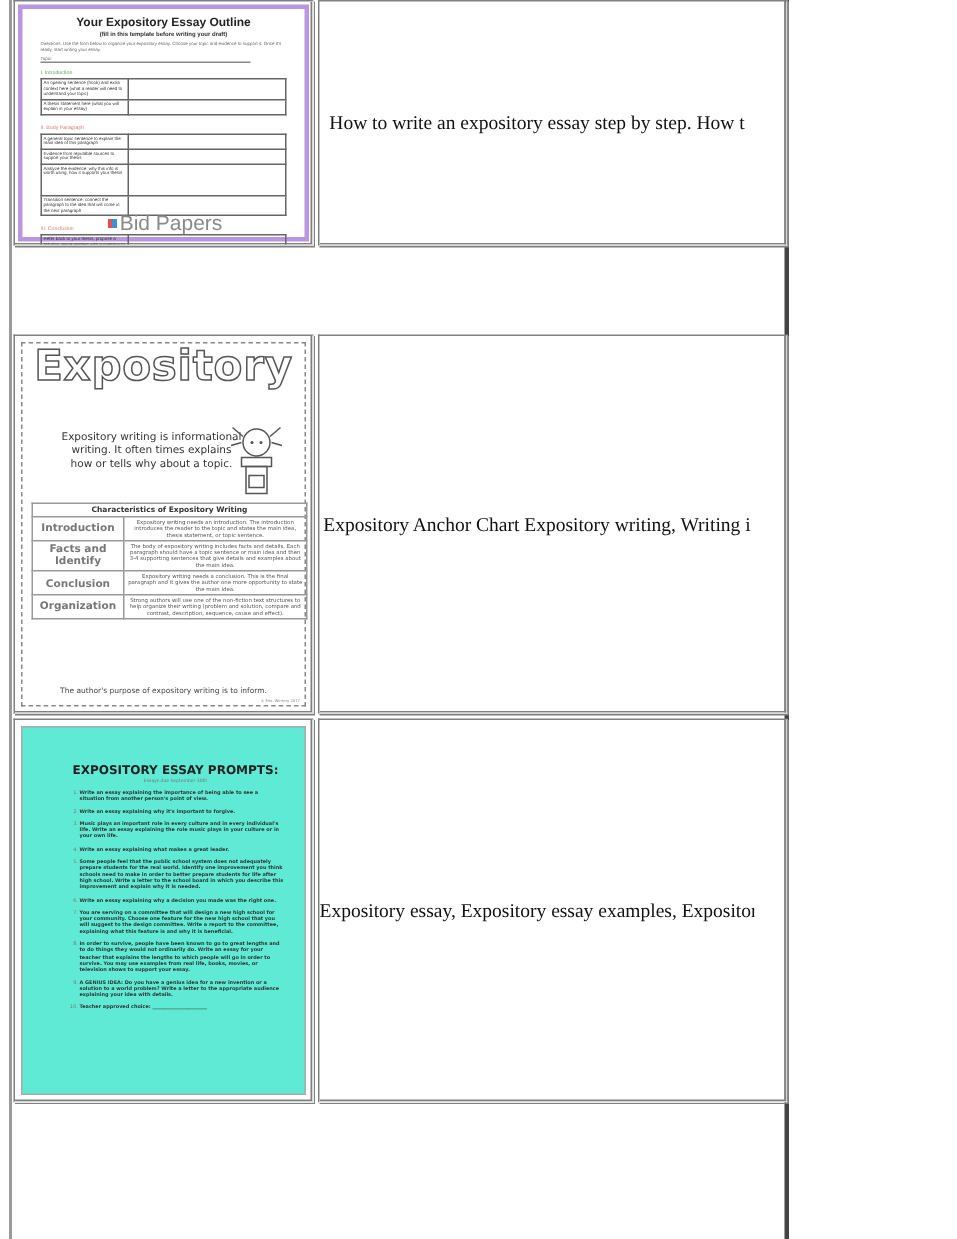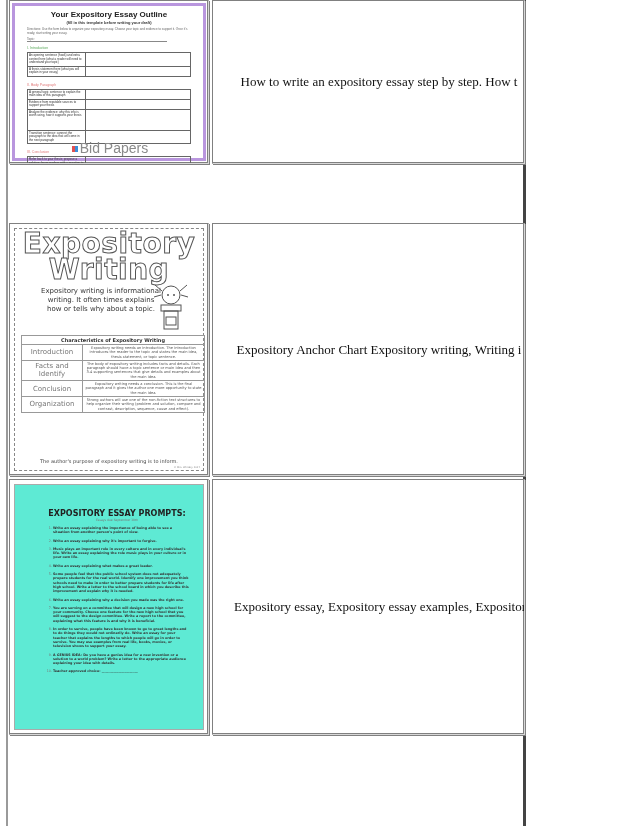--- a/index.html
+++ b/index.html
@@ -9,21 +9,21 @@
     border-left: 2px solid #9a9a9a; border-right: 3px solid #444; border-top: 0; box-sizing: border-box;
   }
   .row { position: absolute; left: 8px; width: 516px; }
   .cell {
     position: absolute; top: 0; bottom: 0; box-sizing: border-box;
     border-top: 1px solid #808080; border-left: 1px solid #808080;
     border-right: 1px solid #d8d8d8; border-bottom: 1px solid #d8d8d8;
     box-shadow: inset -1px -1px 0 #808080, 1px 1px 0 #808080;
   }
   .cell.img { left: 1px; width: 200px; overflow: hidden; }
-  .cell.txt { left: 204px; width: 313px; display: flex; align-items: center; justify-content: flex-end; }
+  .cell.txt { left: 204px; width: 313px; display: flex; align-items: center; justify-content: flex-start; }
   .caption { font-size: 13px; color: #111; white-space: nowrap; overflow: hidden; width: 290px; text-align: center; }
 
   
   .t1 { position: absolute; inset: 2px 2px 2px 2px; border: 3px solid #b996de; background: #fff; box-sizing: border-box; padding: 4px 12px; font-family: "Liberation Sans", sans-serif; }
   .t1 h1 { margin: 0; font-size: 8px; text-align: center; color: #222; font-weight: bold; }
   .t1 .sub { font-size: 4px; text-align: center; font-weight: bold; color: #333; margin: 1px 0 2px; }
   .t1 .dir { font-size: 3px; color: #666; line-height: 4px; }
   .t1 .topic { font-size: 3px; color: #666; border-bottom: 1px solid #888; width: 140px; margin: 2px 0 4px; }
   .t1 .sec { font-size: 3.5px; margin: 3px 0 2px; }
   .t1 .sec.green { color: #5aa85a; } .t1 .sec.red { color: #e07b7b; }
@@ -34,21 +34,21 @@
   .t1 .brand .logo { display: inline-block; width: 6px; height: 6px; background: linear-gradient(90deg,#e05050 50%,#3a8fd8 50%); vertical-align: middle; margin: 0 2px; }
 
   
   .t2 { position: absolute; inset: 4px 4px 4px 4px; border: 1px dashed #888; background: #fff; font-family: "DejaVu Sans", sans-serif; }
   .t2 .title { text-align: center; font-size: 28px; font-weight: bold; color: #fff; -webkit-text-stroke: 1px #555; line-height: 22px; margin-top: 4px; letter-spacing: 0.5px; }
   .t2 .intro { position: absolute; left: 26px; top: 58px; width: 120px; font-size: 7px; line-height: 9px; text-align: center; color: #333; }
   .t2 .girl { position: absolute; right: 12px; top: 52px; width: 40px; height: 50px; }
   .t2 table { position: absolute; left: 6px; right: 6px; top: 106px; border-collapse: collapse; width: 184px; }
   .t2 th { border: 1px solid #999; font-size: 5px; padding: 1px; color: #333; }
   .t2 td { border: 1px solid #999; font-size: 3.6px; line-height: 4.3px; padding: 1px 2px; text-align: center; color: #555; }
-  .t2 td.lab { font-size: 7px; line-height: 8px; width: 56px; color: #777; font-weight: normal; }
+  .t2 td.lab { font-size: 7px; line-height: 8px; width: 56px; color: #777; font-weight: bold; }
   .t2 .foot { position: absolute; left: 0; right: 0; bottom: 6px; text-align: center; font-size: 5px; color: #444; }
   .t2 .copy { position: absolute; right: 3px; bottom: 1px; font-size: 2.5px; color: #888; }
 
   
   .t3 { position: absolute; inset: 4px 4px 4px 4px; border: 1px solid #aaa; background: #5eead4; font-family: "DejaVu Sans", sans-serif; padding: 24px 14px 0 30px; }
   .t3 h2 { margin: 0; font-size: 8px; text-align: center; color: #222; font-weight: bold; }
   .t3 .due { font-size: 3px; text-align: center; color: #777; margin-bottom: 4px; }
   .t3 ol { margin: 0; padding-left: 8px; }
   .t3 li { font-size: 3.3px; line-height: 4.3px; color: #333; margin-bottom: 4px; font-weight: bold; }
   .t3 li::marker { font-weight: normal; color: #777; }
@@ -119,21 +119,20 @@
   </div>
   <div class="cell txt">
     <div class="caption">How to write an expository essay step by step. How t</div>
   </div>
 </div>
 
 <div class="row" style="top:223px;height:253px;">
   <div class="cell img">
     <div class="t2">
       <div class="title">Expository</div>
-      <div class="title">Writing</div>
       <div class="intro">Expository writing is informational writing. It often times explains how or tells why about a topic.</div>
       <svg class="girl" viewBox="0 0 40 50">
         <circle cx="20" cy="14" r="9" fill="none" stroke="#555" stroke-width="1"></circle>
         <path d="M11 10 L4 4 M29 10 L36 4 M10 14 L3 16 M30 14 L37 16" stroke="#555" stroke-width="1"></path>
         <circle cx="17" cy="14" r="1" fill="#555"></circle>
           <circle cx="23" cy="14" r="1" fill="#555"></circle>
         <rect x="10" y="24" width="20" height="6" fill="none" stroke="#555"></rect>
         <rect x="13" y="30" width="14" height="18" fill="none" stroke="#555"></rect>
         <rect x="15" y="36" width="10" height="8" fill="none" stroke="#555"></rect>
       </svg>

